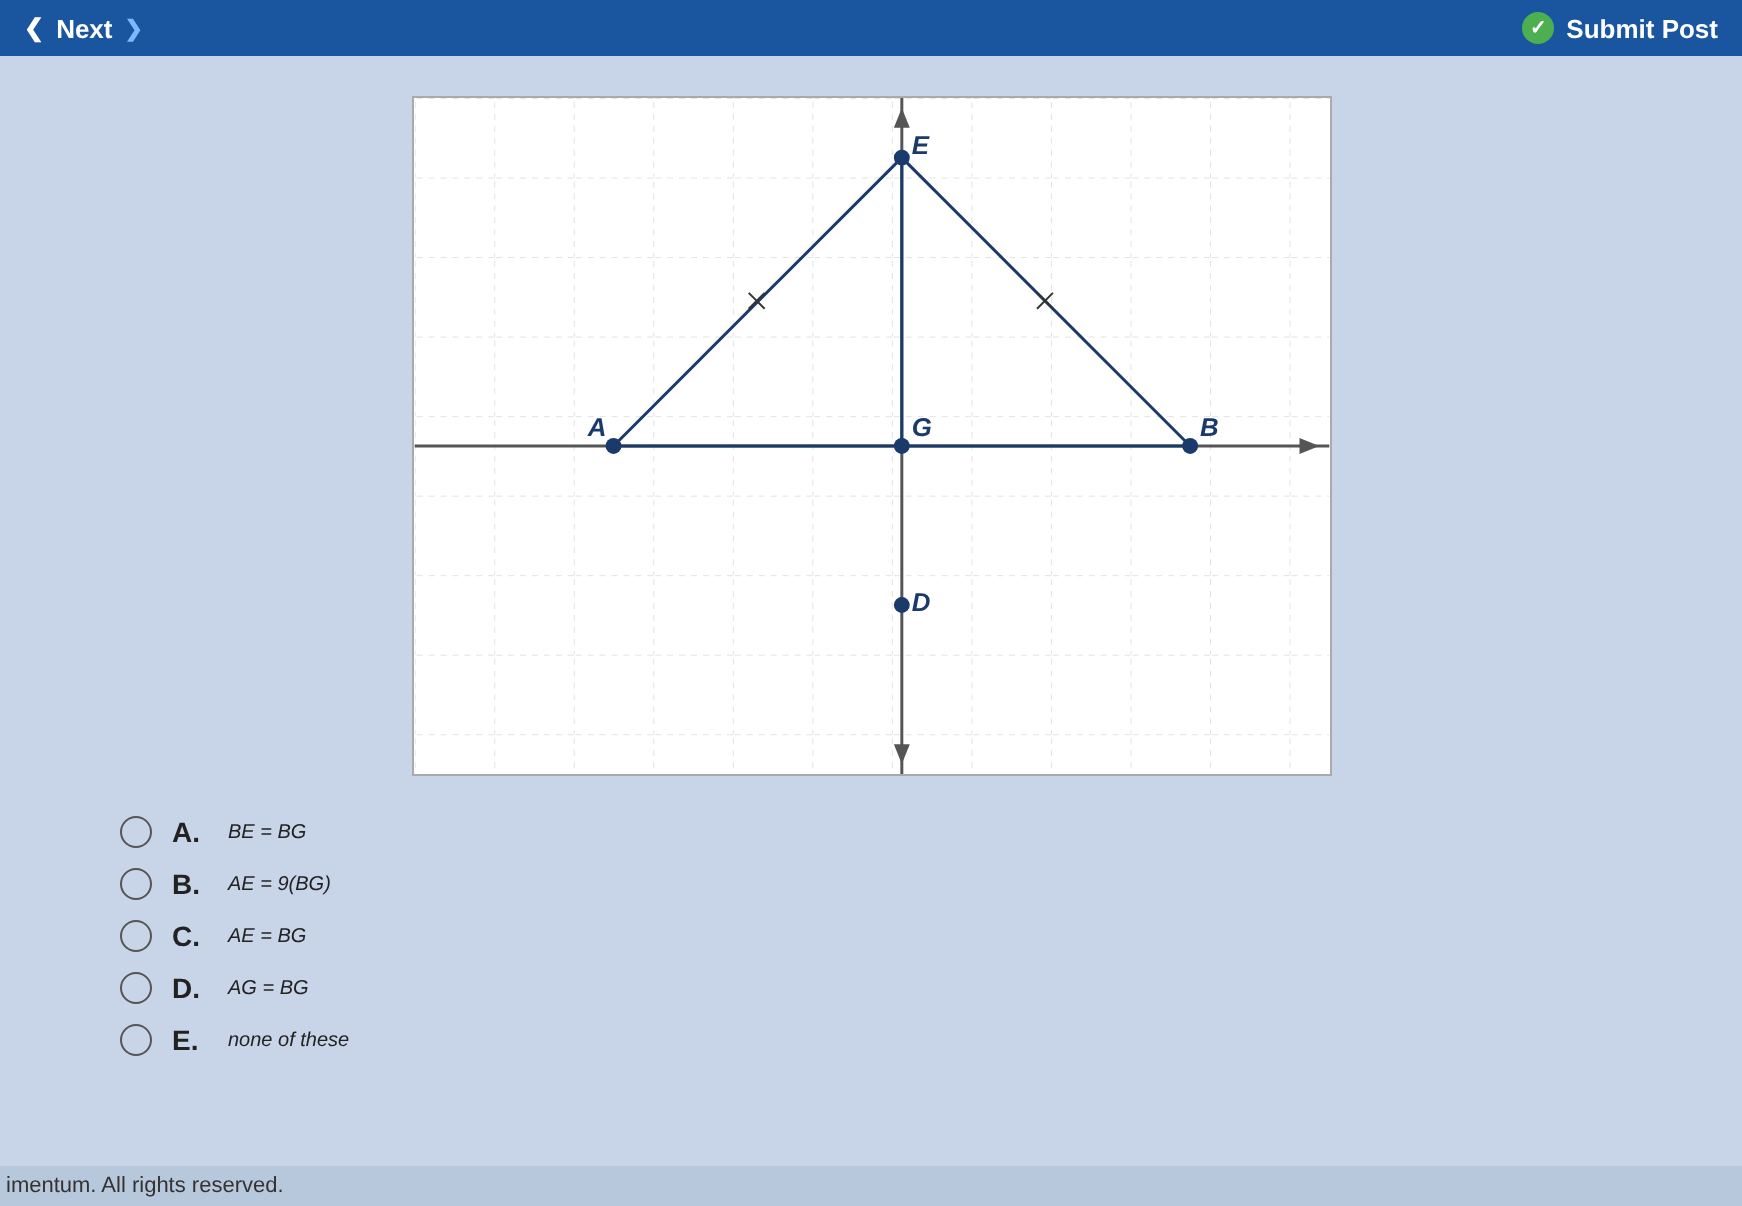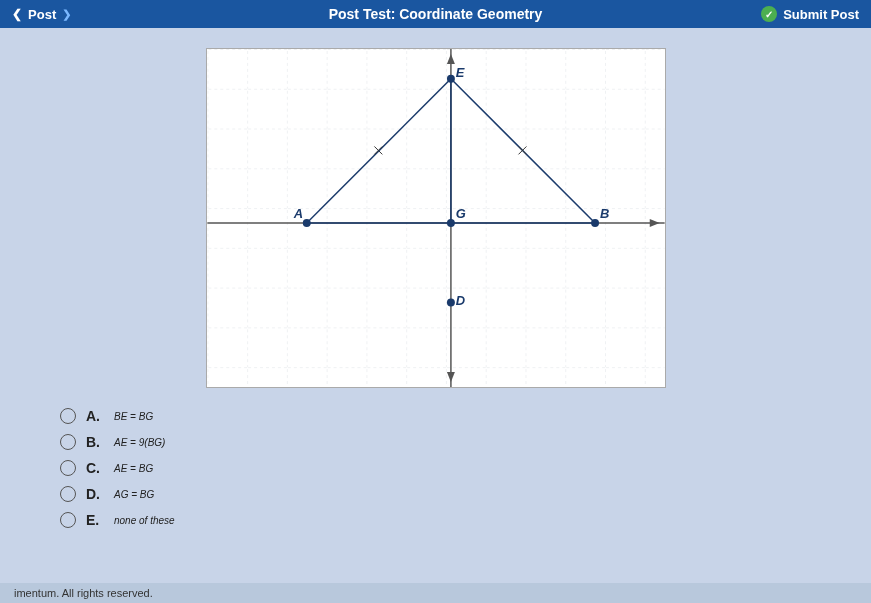--- a/index.html
+++ b/index.html
@@ -129,37 +129,36 @@
     }
 
     
     .footer {
       position: absolute;
       bottom: 0; left: 0; right: 0;
       height: 20px;
       background: #b8c8dc;
       display: flex;
       align-items: center;
-      padding: 0 14px;
+      padding: 0 3px;
     }
     .footer-text {
       font-size: 11px;
       color: #333;
     }
   </style>
 </head>
 <body>
 
 <div class="top-bar">
   <div class="top-bar-left">
     <span style="font-size:12px;">❮</span>
-    <span>Post</span>
+    <span>Next</span>
     <span style="font-size:11px; color:#7bb8ff;">❯</span>
   </div>
-  <div class="top-bar-title">Post Test: Coordinate Geometry</div>
   <div class="top-bar-right">
     <span class="checkmark-icon">✓</span>
     <span>Submit Post</span>
   </div>
 </div>
 
 <div class="main-content">
 
   <div class="graph-container">
     <svg class="grid-canvas" viewBox="0 0 460 340">

